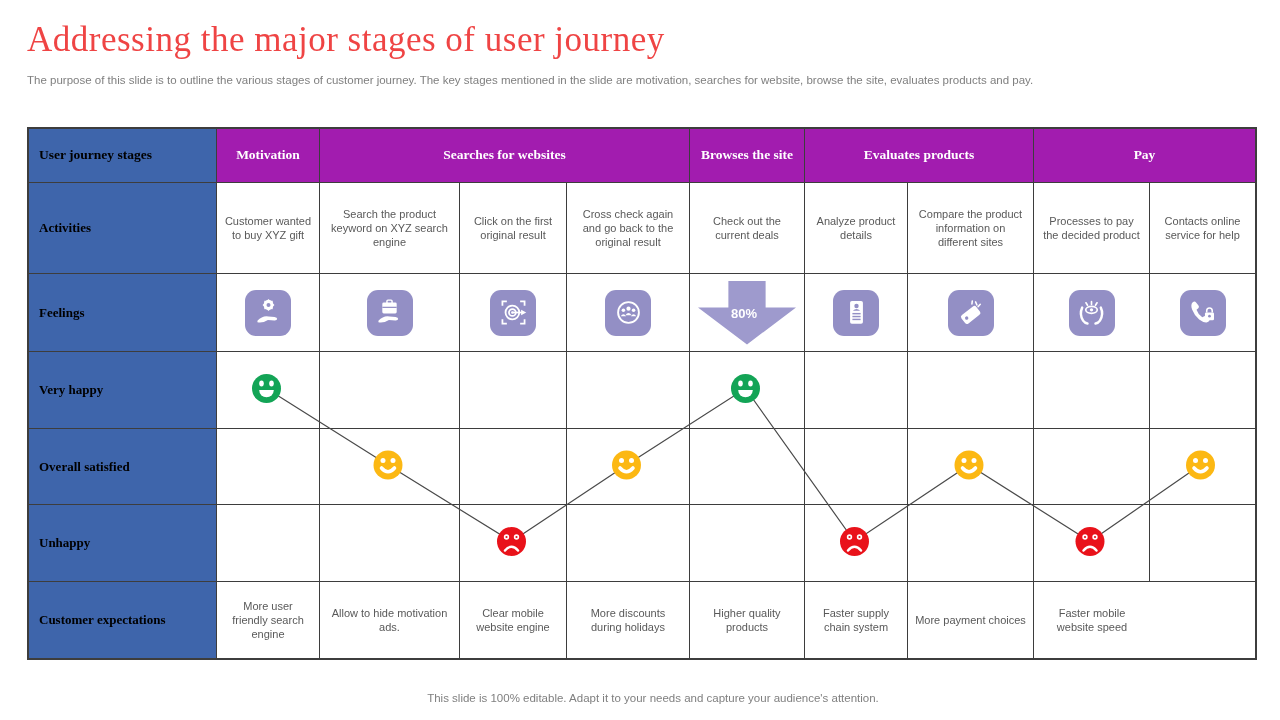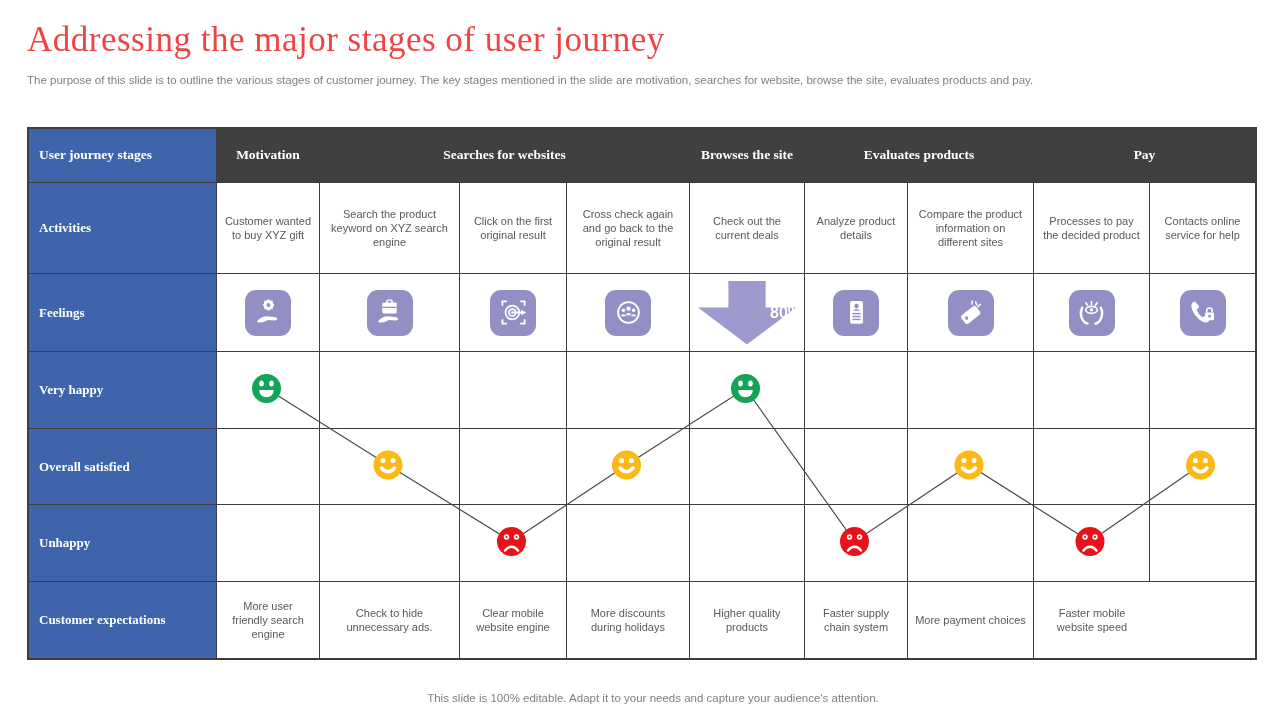--- a/index.html
+++ b/index.html
@@ -8,33 +8,33 @@
   .title{position:absolute;left:27px;top:20px;width:1100px;
          font-family:"Liberation Serif","DejaVu Serif",serif;font-size:35px;font-weight:400;
          color:#ef4444;letter-spacing:.5px;}
   .subtitle{position:absolute;left:27px;top:74px;width:1180px;font-size:11.5px;color:#7f7f7f;}
   .tablewrap{position:absolute;left:27px;top:127px;}
   .grid{display:grid;border:2px solid #3d3d3d;}
   .cell{box-sizing:border-box;border-right:1px solid #3d3d3d;border-bottom:1px solid #3d3d3d;
         display:flex;align-items:center;justify-content:center;background:#fff;}
   .cell.last-col{border-right:none}
   .cell.last-row{border-bottom:none}
-  .hdr{background:#404040;color:#fff;text-align:center;
+  .hdr{background:#a21caf;color:#fff;text-align:center;
        font-family:"Liberation Serif","DejaVu Serif",serif;font-weight:bold;font-size:13.5px;line-height:1.25;padding:2px 4px;}
-  .blueCell{background:#3e65ab;color:#ffffff;justify-content:flex-start;padding-left:10px;text-align:left;
+  .blueCell{background:#3e65ab;color:#000000;justify-content:flex-start;padding-left:10px;text-align:left;
        font-family:"Liberation Serif","DejaVu Serif",serif;font-weight:bold;font-size:13px;}
   .corner{font-size:13.5px;}
   .txt{font-size:11px;color:#595959;text-align:center;padding:4px 7px;line-height:1.3;}
   .iconbox{width:46px;height:46px;border-radius:11px;background:#938fc5;
            display:flex;align-items:center;justify-content:center;}
   .blockarrow{position:relative;width:98px;height:64px;}
   .blockarrow .shape{position:absolute;inset:0;background:#9e9acd;
       clip-path:polygon(31% 0,69% 0,69% 42%,100% 42%,50% 100%,0 42%,31% 42%);}
   .blockarrow .lbl{position:absolute;left:47%;top:50%;transform:translate(-50%,-50%);
-      color:#fff;font-weight:bold;font-size:16px;margin-left:42px;}
+      color:#fff;font-weight:bold;font-size:13px;}
   .overlay{position:absolute;pointer-events:none;}
   .footer{position:absolute;left:13px;top:692px;width:1280px;text-align:center;
           font-size:11.5px;color:#7f7f7f;}
 </style>
 </head>
 <body>
 
 <div class="slide">
   <div class="title">Addressing the major stages of user journey</div>
   <div class="subtitle">The purpose of this slide is to outline the various stages of customer journey. The key stages mentioned in the slide are motivation, searches for website, browse the site, evaluates products and pay.</div>
@@ -202,21 +202,21 @@
         <div class="cell "></div>
         <div class="cell "></div>
         <div class="cell "></div>
         <div class="cell "></div>
         <div class="cell "></div>
         <div class="cell "></div>
         <div class="cell "></div>
         <div class="cell last-col"></div>
         <div class="cell blueCell last-row">Customer expectations</div>
         <div class="cell txt last-row">More user friendly search engine</div>
-        <div class="cell txt last-row">Check to hide unnecessary ads.</div>
+        <div class="cell txt last-row">Allow to hide motivation ads.</div>
         <div class="cell txt last-row">Clear mobile website engine</div>
         <div class="cell txt last-row">More discounts during holidays</div>
         <div class="cell txt last-row">Higher quality products</div>
         <div class="cell txt last-row">Faster supply chain system</div>
         <div class="cell txt last-row">More payment choices</div>
         <div class="cell txt last-col last-row">Faster mobile website speed</div>
       </div>
     <svg class="overlay" id="moodOverlay" viewBox="0 0 1038 230" width="1038" height="230" style="left: 188px; top: 223px;">
         <polyline fill="none" stroke="#4a4a4a" stroke-width="1.2" points="51.5,38.5 173,115 296.5,191.5 411.5,115 530.5,38.5 639.5,191.5 754,115 875,191.5 985.5,115"></polyline>
         <g transform="translate(51.5,38.5)">

